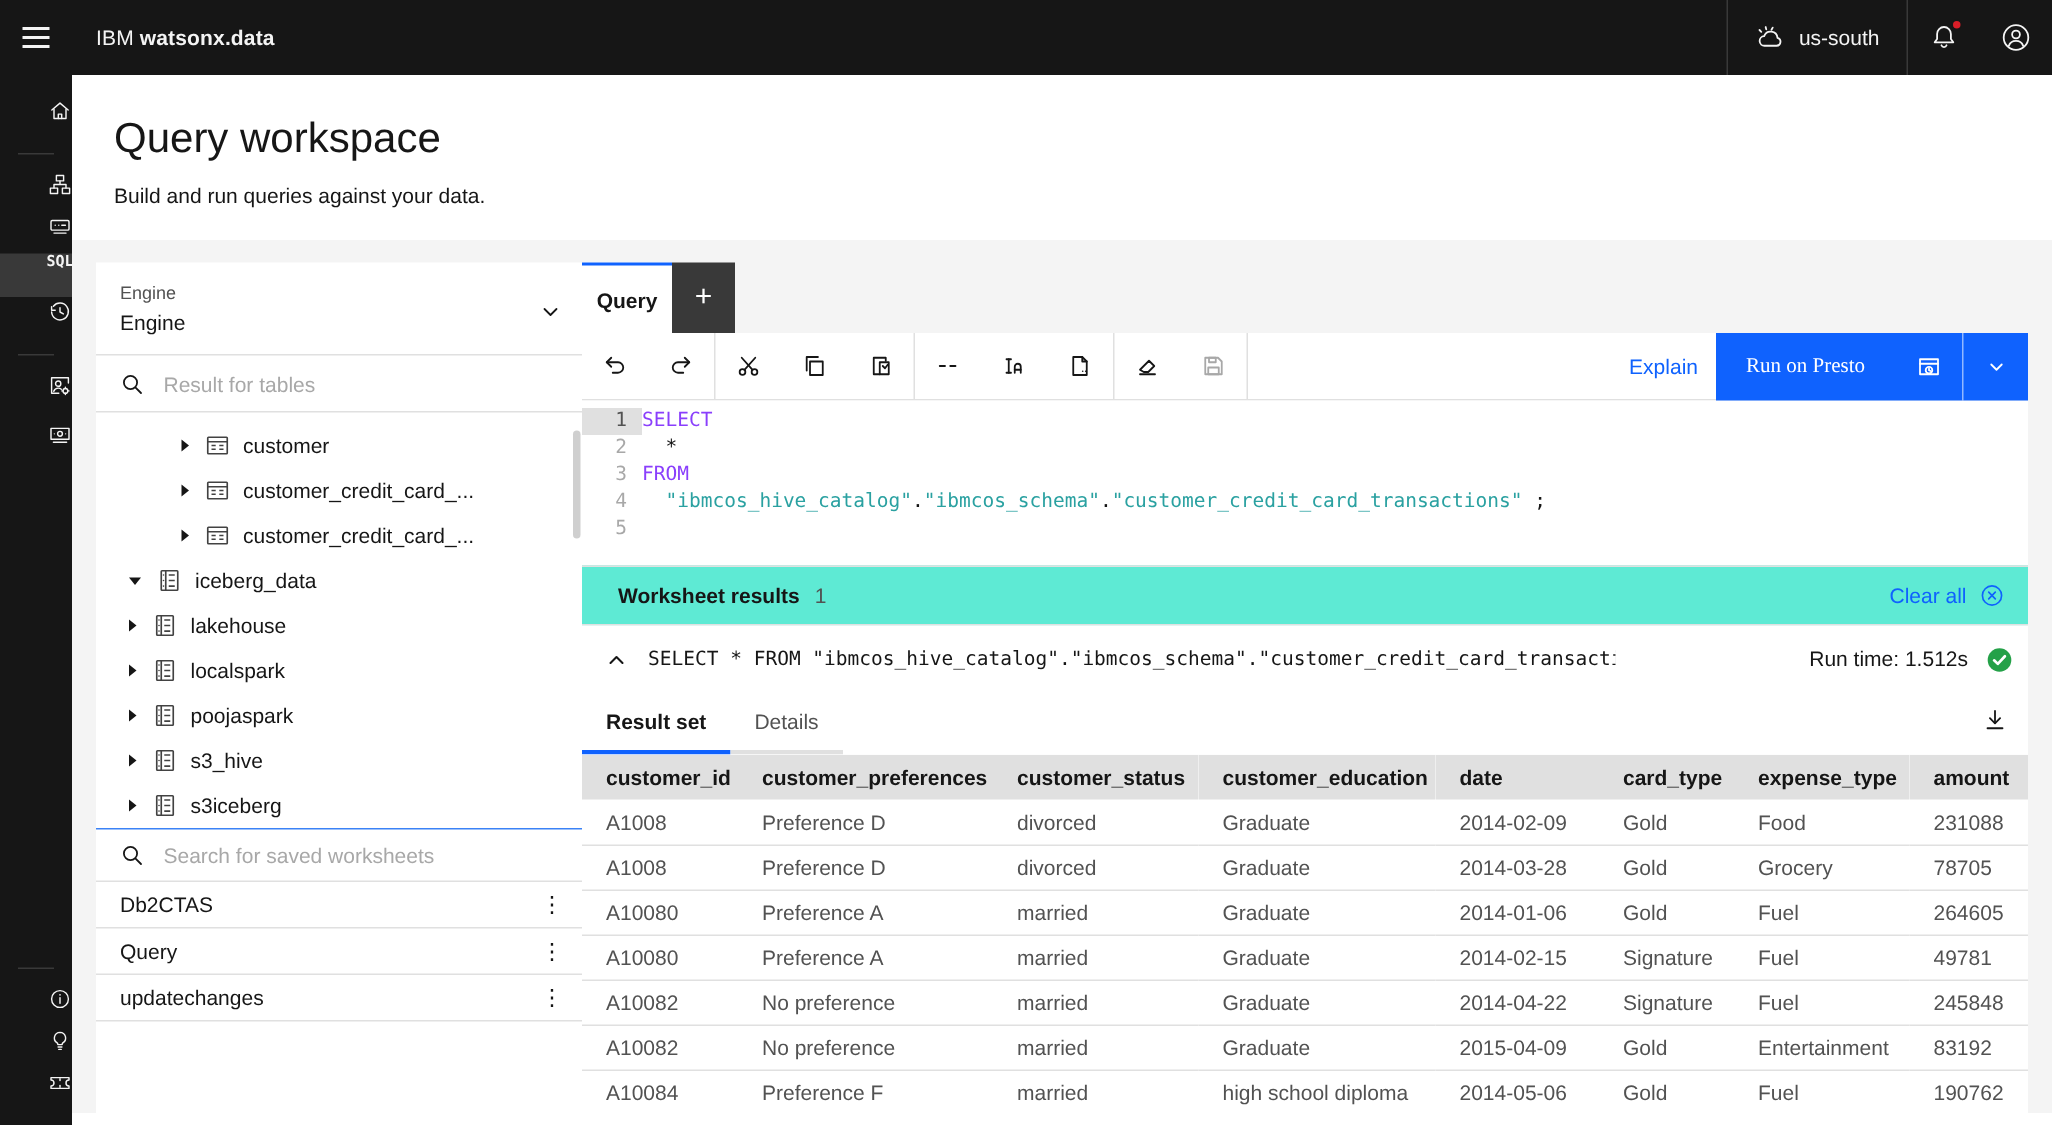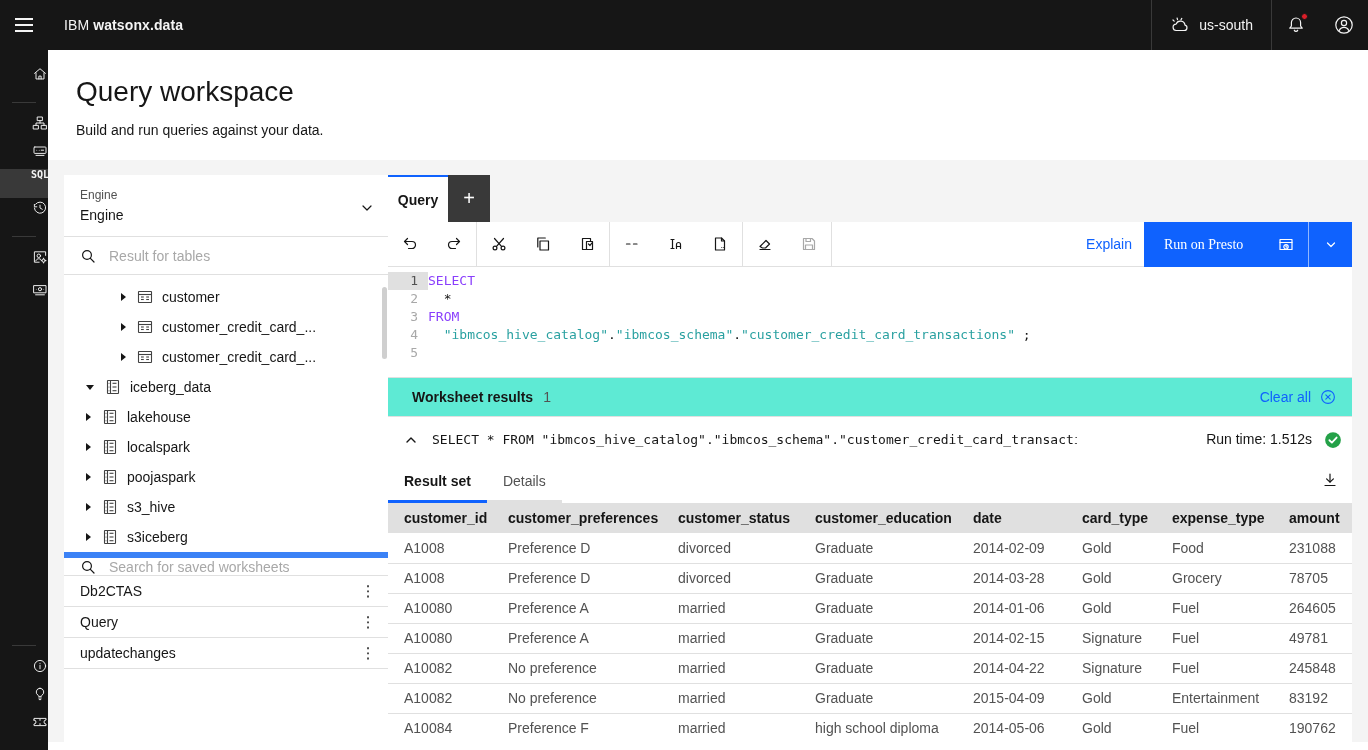--- a/index.html
+++ b/index.html
@@ -38,21 +38,21 @@
   .content { position: absolute; top: 110px; left: 0; right: 0; bottom: 8px; background: #f4f4f4; overflow: hidden; }
 
   
   .left-panel { position: absolute; left: 16px; top: 15px; width: 324px; bottom: 0; background: #fff; }
   .engine-sec { height: 62px; border-bottom: 1px solid #e0e0e0; padding: 13px 16px 0; position: relative; }
   .engine-label { font-size: 12px; color: #525252; }
   .engine-value { font-size: 14px; color: #161616; margin-top: 5px; }
   .engine-chevron { position: absolute; right: 14px; top: 26px; color: #161616; }
   .search-row { height: 38px; border-bottom: 1px solid #e0e0e0; display: flex; align-items: center;
     padding: 0 16px; gap: 13px; color: #161616; }
-  .search-row.ws { border-top: 6px solid #3b82f6; height: 24px; }
+  .search-row.ws { border-top: 1px solid #3b82f6; height: 36px; }
   .search-placeholder { font-size: 14px; color: #a8a8a8; }
   .tree { height: 277px; padding-top: 7px; position: relative; overflow: hidden; }
   .tree-scrollbar { position: absolute; right: 1px; top: 12px; width: 5px; height: 72px; background: #cfcfcf; border-radius: 3px; }
   .tree-item { height: 30px; display: flex; align-items: center; font-size: 14px; cursor: pointer; }
   .tree-item.lvl1 { padding-left: 22px; }
   .tree-item.lvl2 { padding-left: 57px; }
   .caret { width: 0; height: 0; margin-right: 11px; flex: none; }
   .caret-right { border-top: 4px solid transparent; border-bottom: 4px solid transparent; border-left: 5px solid #161616; }
   .caret-down { border-left: 4px solid transparent; border-right: 4px solid transparent; border-top: 5px solid #161616; }
   .node-icon { width: 16px; height: 16px; margin-right: 9px; color: #424242; fill: none;

